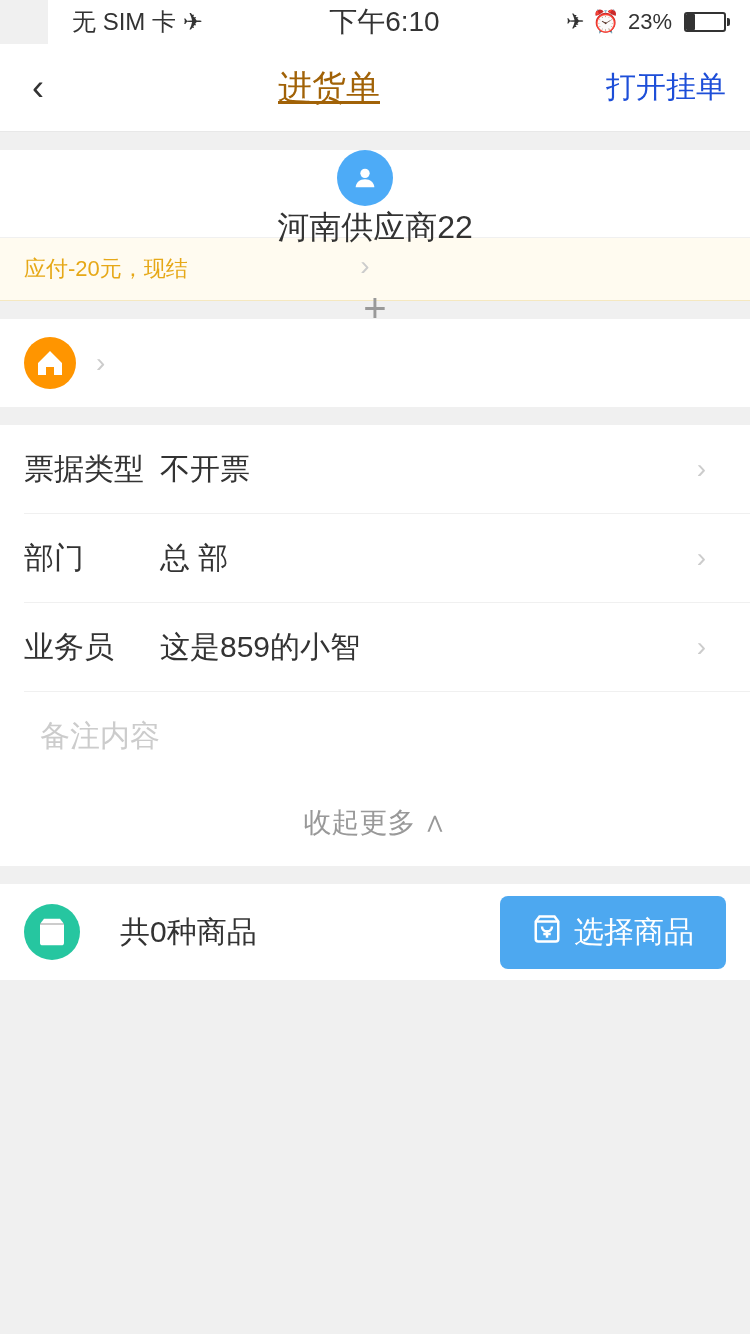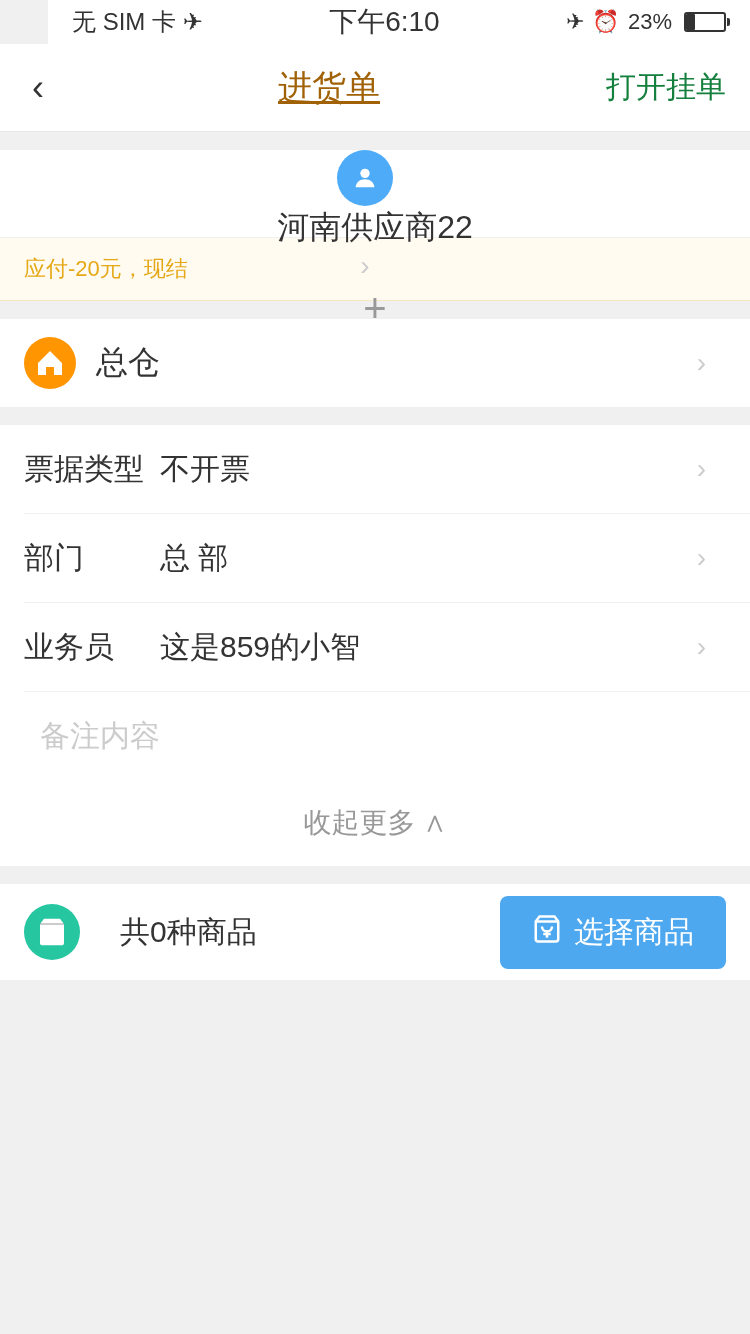--- a/index.html
+++ b/index.html
@@ -85,21 +85,21 @@
       padding: 8px;
     }
     .nav-title {
       font-size: 34px;
       font-weight: 500;
       color: #a16207;
       text-decoration: underline;
     }
     .nav-action {
       font-size: 30px;
-      color: #15803d;
+      color: #1d4ed8;
       cursor: pointer;
     }
 
     
     .section-gap {
       height: 18px;
       background: #f0f0f0;
     }
 
     
@@ -333,21 +333,20 @@
 
 <div class="section-gap"></div>
 
 <div class="card-section">
   <div class="warehouse-row">
     <div class="warehouse-icon">
       <svg width="32" height="32" viewBox="0 0 24 24" fill="white">
         <path d="M3 12l9-9 9 9v9H15v-6H9v6H3z"></path>
       </svg>
     </div>
-    <span class="warehouse-name">总仓</span>
     <span class="chevron-right">›</span>
   </div>
 </div>
 
 <div class="section-gap"></div>
 
 <div class="card-section">
 
   <div class="form-row">
     <span class="form-label">票据类型</span>

